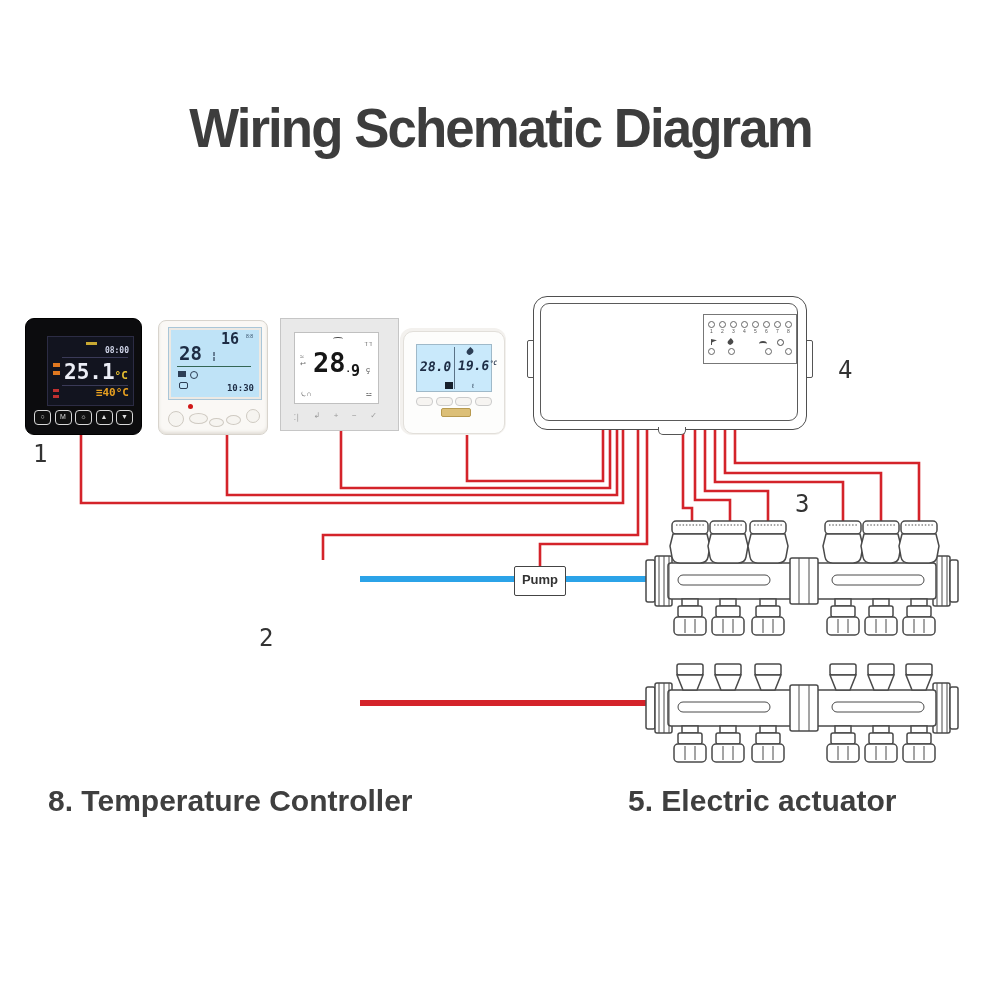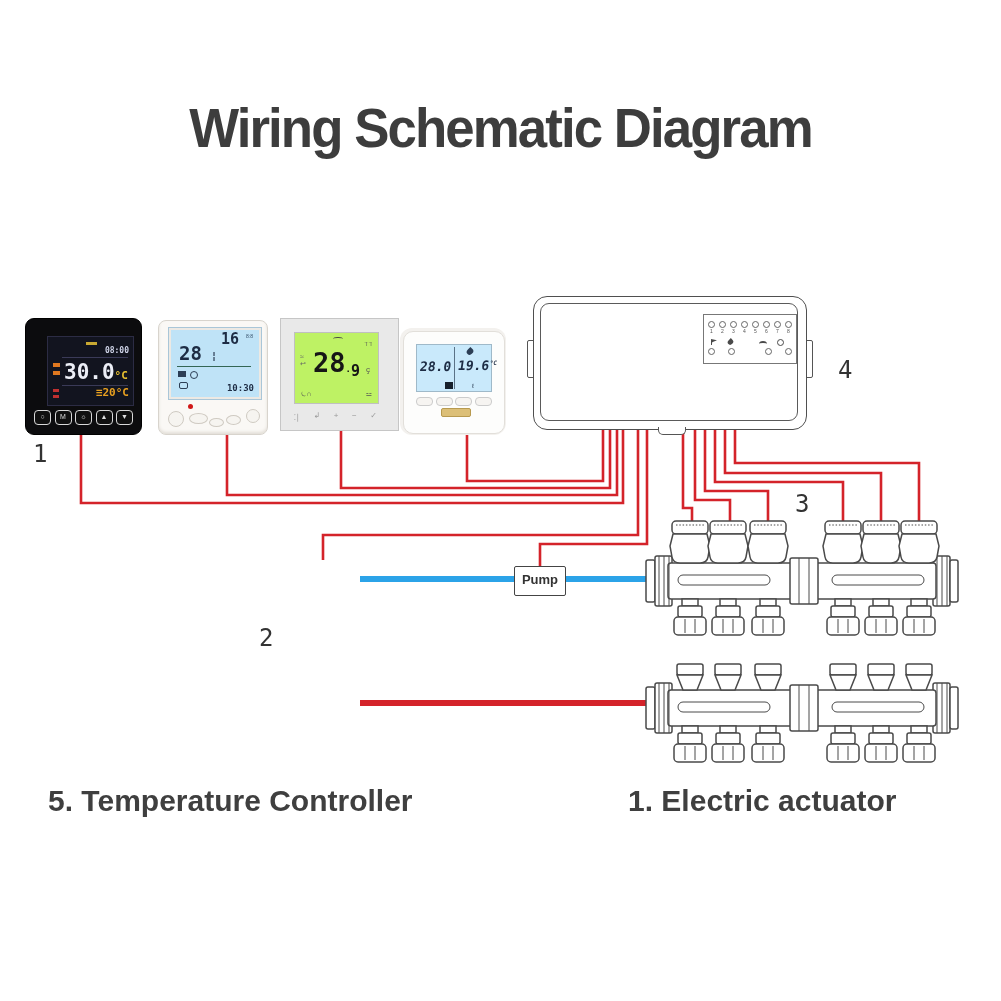--- a/index.html
+++ b/index.html
@@ -26,21 +26,21 @@
   .t1-btn{width:15px;height:13px;border:1.5px solid #d8d8d8;border-radius:4px;background:#101010;
           color:#ddd;font-size:7px;line-height:12px;text-align:center;}
   
   #t2{left:158px;top:320px;width:108px;height:113px;background:#faf8f5;border:1px solid #d8d4cd;
       border-radius:8px;box-shadow:inset 0 -2px 3px #e3dfd8;}
   #t2-screen{left:10px;top:7px;width:88px;height:67px;background:#bfe3f7;border:2px solid #ece9e4;
              outline:1px solid #a9c6d8;}
   .t2-oval{border:1px solid #cfcac2;background:#f6f4f0;border-radius:50%;}
   
   #t3{left:280px;top:318px;width:117px;height:111px;background:#e9e9e9;border:1px solid #c6c6c6;}
-  #t3-screen{left:13px;top:13px;width:83px;height:70px;background:#bef264;border:1px solid #c0c0c0;}
+  #t3-screen{left:13px;top:13px;width:83px;height:70px;background:#ffffff;border:1px solid #c0c0c0;}
   .t3-touch{color:#9a9a9a;font-size:8px;}
   
   #t4-halo{left:400px;top:328px;width:106px;height:107px;background:#f3f1ee;border-radius:12px;}
   #t4{left:403px;top:331px;width:100px;height:101px;background:#fdfdfc;border:1px solid #e2dfda;
       border-radius:10px;}
   #t4-screen{left:12px;top:12px;width:74px;height:46px;background:#c9e9fb;border:1px solid #9fb9c9;}
   .t4-btn{width:15px;height:7px;border:1px solid #ccc;border-radius:4px;background:#f6f4f1;}
   
   #hub-outer{left:533px;top:296px;width:272px;height:132px;border:1.7px solid #4f4f4f;
              border-radius:14px;background:#fff;}
@@ -84,25 +84,25 @@
   <div class="abs pipe-blue z1" style="left:360px;top:576px;width:300px"></div>
   <div class="abs pipe-red z1" style="left:360px;top:700px;width:300px"></div>
 
   <div class="abs z3" id="t1">
     <div class="abs" id="t1-screen">
       <div class="abs" style="left:38px;top:5px;width:11px;height:3px;background:#c8a832"></div>
       <div class="abs lcd-mono" style="right:4px;top:9px;font-size:8px;color:#cfd4e8">08:00</div>
       <div class="abs" style="left:5px;top:26px;width:7px;height:4px;background:#e07820"></div>
       <div class="abs" style="left:5px;top:34px;width:7px;height:4px;background:#e07820"></div>
       <div class="abs" style="left:14px;top:20px;width:66px;border-top:1px solid #3a3a58"></div>
-      <div class="abs lcd-mono" style="left:16px;top:23px;font-size:21px;color:#eceef6"><span>30.0</span><span style="font-size:11px;color:#e8c030">°C</span></div>
+      <div class="abs lcd-mono" style="left:16px;top:23px;font-size:21px;color:#eceef6"><span>25.1</span><span style="font-size:11px;color:#e8c030">°C</span></div>
       <div class="abs" style="left:14px;top:48px;width:66px;border-top:1px solid #3a3a58"></div>
       <div class="abs" style="left:5px;top:52px;width:6px;height:3px;background:#c03030"></div>
       <div class="abs" style="left:5px;top:58px;width:6px;height:3px;background:#c03030"></div>
-      <div class="abs lcd-mono" style="right:4px;bottom:6px;font-size:11px;color:#e8a020">≡<span>20°C</span></div>
+      <div class="abs lcd-mono" style="right:4px;bottom:6px;font-size:11px;color:#e8a020">≡<span>40°C</span></div>
     </div>
     <div class="abs" id="t1-btnrow">
       <div class="t1-btn">○</div>
       <div class="t1-btn">M</div>
       <div class="t1-btn">☼</div>
       <div class="t1-btn">▲</div>
       <div class="t1-btn">▼</div>
     </div>
   </div>
   <div class="abs marker" style="left:33px;top:440px">1</div>
@@ -391,16 +391,16 @@
       <g transform="translate(275,0)">
           <rect class="mani" x="-8" y="68" width="16" height="7"></rect>
           <rect class="mani" x="-12" y="75" width="24" height="11" rx="2"></rect>
           <rect class="mani" x="-16" y="86" width="32" height="18" rx="4"></rect>
           <line class="mani-thin" x1="-5" y1="88" x2="-5" y2="102"></line>
           <line class="mani-thin" x1="5" y1="88" x2="5" y2="102"></line>
         </g>
     </g>
   </svg>
 
-  <div class="abs legend-item" style="left:48px;top:784px">5. Temperature Controller</div>
-  <div class="abs legend-item" style="left:628px;top:784px">1. Electric actuator</div>
+  <div class="abs legend-item" style="left:48px;top:784px">8. Temperature Controller</div>
+  <div class="abs legend-item" style="left:628px;top:784px">5. Electric actuator</div>
 
 </div>
 
 </body></html>

